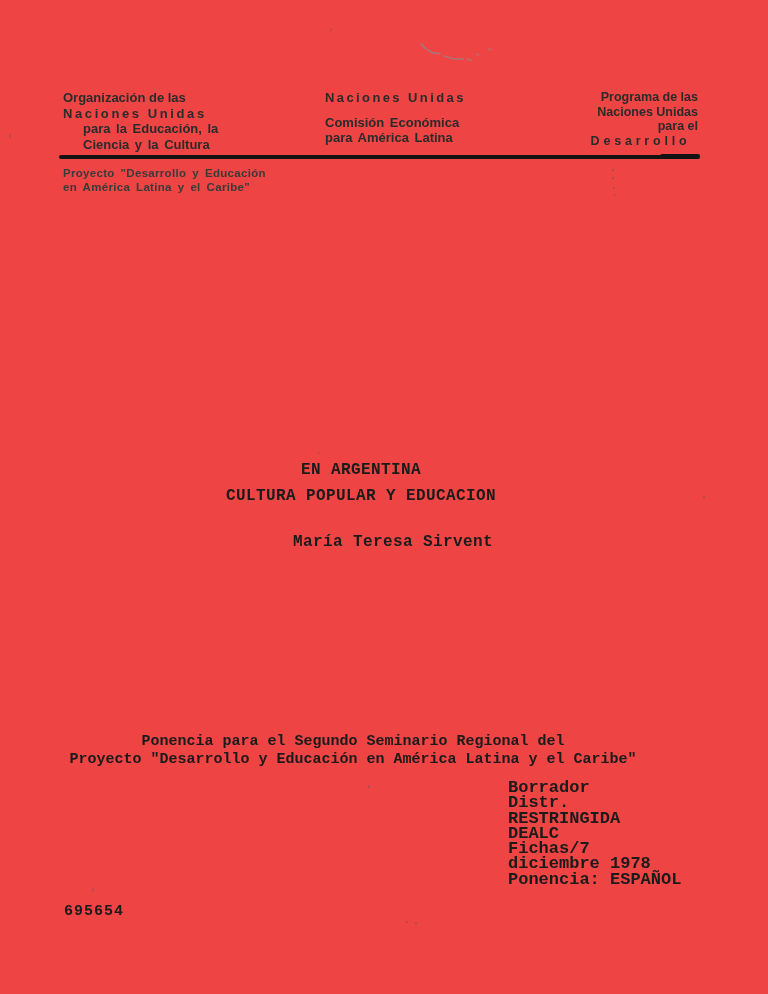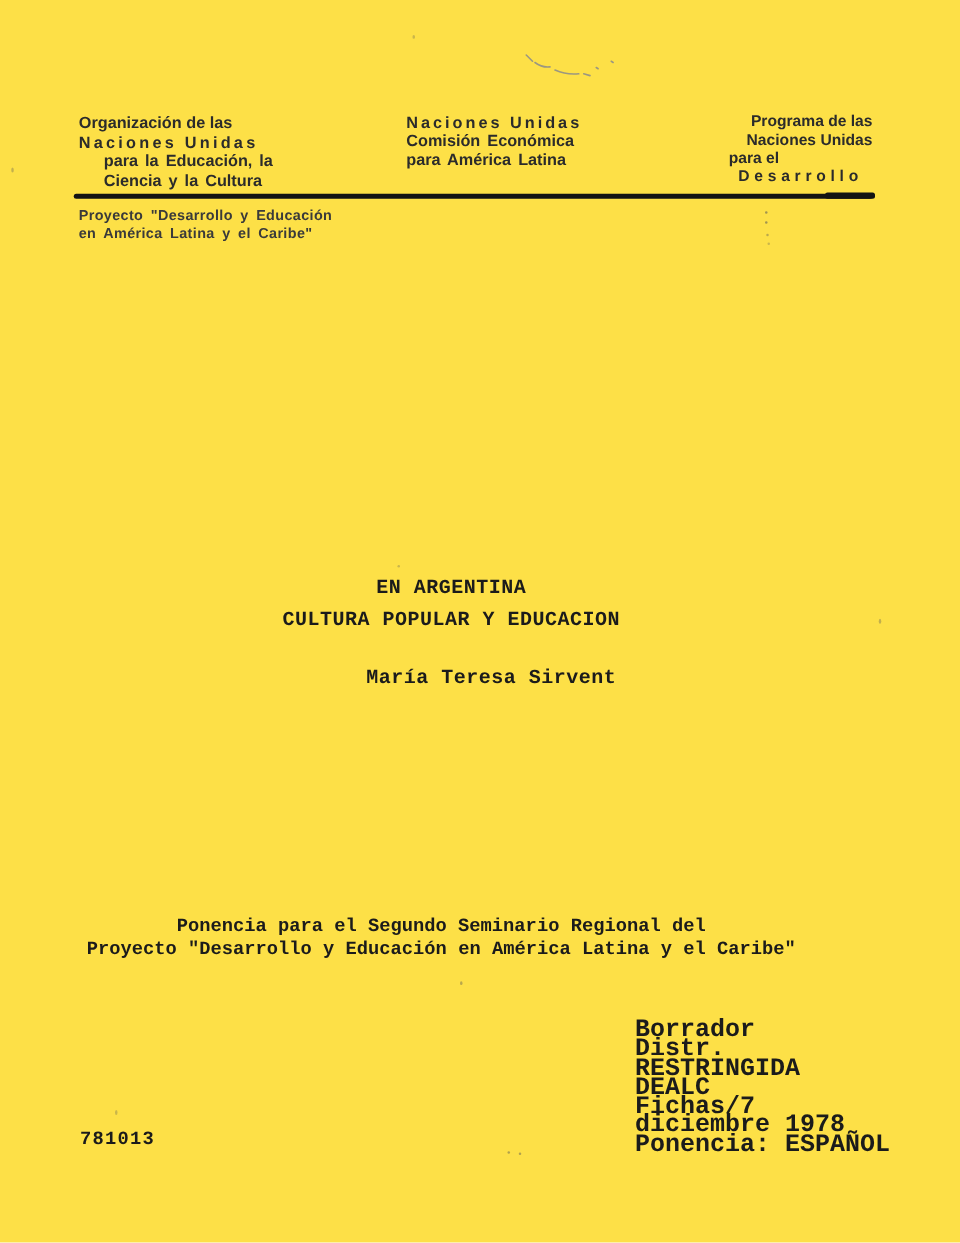--- a/index.html
+++ b/index.html
@@ -1,54 +1,54 @@
 <!DOCTYPE html>
 <html><head>
 <meta charset="utf-8">
 <style>
   * { margin: 0; padding: 0; box-sizing: border-box; }
   html, body { background: #fdfdfb; }
   .page {
     position: relative;
     width: 768px;
     height: 994px;
-    background: #fde047;
+    background: #ef4444;
     overflow: hidden;
     color: #222;
     font-family: "Liberation Sans", sans-serif;
   }
   
   .org { position: absolute; font-weight: bold; color: #2b2b2b; }
   .org-left { left: 63px; top: 90px; width: 165px; font-size: 13px; line-height: 15.5px; }
   .org-left .spaced { letter-spacing: 2.6px; }
   .org-left .ws { word-spacing: 2px; margin-left: 20px; }
   .org-center { left: 325px; top: 90px; width: 140px; font-size: 13px; line-height: 15px; }
   .org-center .spaced { letter-spacing: 2.4px; white-space: nowrap; }
-  .org-center .sub { word-spacing: 2px; white-space: nowrap; }
+  .org-center .sub { margin-top: 10px; word-spacing: 2px; white-space: nowrap; }
   .org-right { left: 583px; top: 90px; width: 115px; font-size: 12.5px; line-height: 14.5px; text-align: right; }
-  .org-right .ctr { text-align: left; }
+  .org-right .ctr { text-align: right; }
   .org-right .spaced { letter-spacing: 3.8px; text-align: center; white-space: nowrap; }
   
   .rule {
     position: absolute; left: 59px; top: 155px; width: 639px; height: 4px;
     background: #131313; border-radius: 2px;
   }
   .rule::after { content:""; position:absolute; right:-2px; top:-1px; width:40px; height:5px; background:#131313; border-radius:2px; }
   
   .project { position: absolute; left: 63px; top: 166px; font-size: 11.5px; line-height: 14px;
              font-weight: bold; color: #3a3a3a; word-spacing: 2.5px; letter-spacing: .3px; }
   
   .tw { font-family: "Liberation Mono", monospace; font-weight: bold; color: #1b1b1b; }
   .title-block { position: absolute; left: 0; top: 457px; width: 722px; text-align: center;
                  font-size: 16px; line-height: 26px; letter-spacing: .4px; }
   .author-block { position: absolute; left: 0; top: 533px; width: 786px; text-align: center;
                   font-size: 16px; letter-spacing: .4px; }
   .event-block { position: absolute; left: 0; top: 733px; width: 706px; text-align: center;
                  font-size: 15px; line-height: 17.8px; white-space: nowrap; }
-  .docinfo-block { position: absolute; left: 508px; top: 817px; font-size: 20px; line-height: 15.3px; font-family: Liberation Mono, monospace; }
+  .docinfo-block { position: absolute; left: 508px; top: 780px; font-size: 17px; line-height: 15.3px; font-family: Liberation Mono, monospace; }
   .docnum { position: absolute; left: 64px; top: 903px; font-size: 15px; letter-spacing: 1px; }
   
   .squiggle { position: absolute; left: 415px; top: 40px; opacity: .85; }
   .speck { position: absolute; background: #555; border-radius: 50%; }
 </style>
 </head>
 <body>
 
 <div class="page">
 
@@ -105,21 +105,21 @@
   <div class="tw docinfo-block">
     <div>Borrador</div>
     <div>Distr.</div>
     <div>RESTRINGIDA</div>
     <div>DEALC</div>
     <div>Fichas/7</div>
     <div>diciembre 1978</div>
     <div>Ponencia: ESPAÑOL</div>
   </div>
 
-  <div class="tw docnum">781013</div>
+  <div class="tw docnum">695654</div>
 
   <div class="speck" style="left:9px;   top:134px; width:2px; height:4px; opacity:.35"></div>
   <div class="speck" style="left:330px; top:28px;  width:2px; height:3px; opacity:.30"></div>
   <div class="speck" style="left:612px; top:169px; width:2px; height:2px; opacity:.55"></div>
   <div class="speck" style="left:612px; top:177px; width:2px; height:2px; opacity:.55"></div>
   <div class="speck" style="left:613px; top:187px; width:2px; height:2px; opacity:.40"></div>
   <div class="speck" style="left:614px; top:194px; width:2px; height:2px; opacity:.30"></div>
   <div class="speck" style="left:703px; top:495px; width:2px; height:4px; opacity:.35"></div>
   <div class="speck" style="left:318px; top:452px; width:2px; height:2px; opacity:.30"></div>
   <div class="speck" style="left:368px; top:785px; width:2px; height:3px; opacity:.40"></div>

